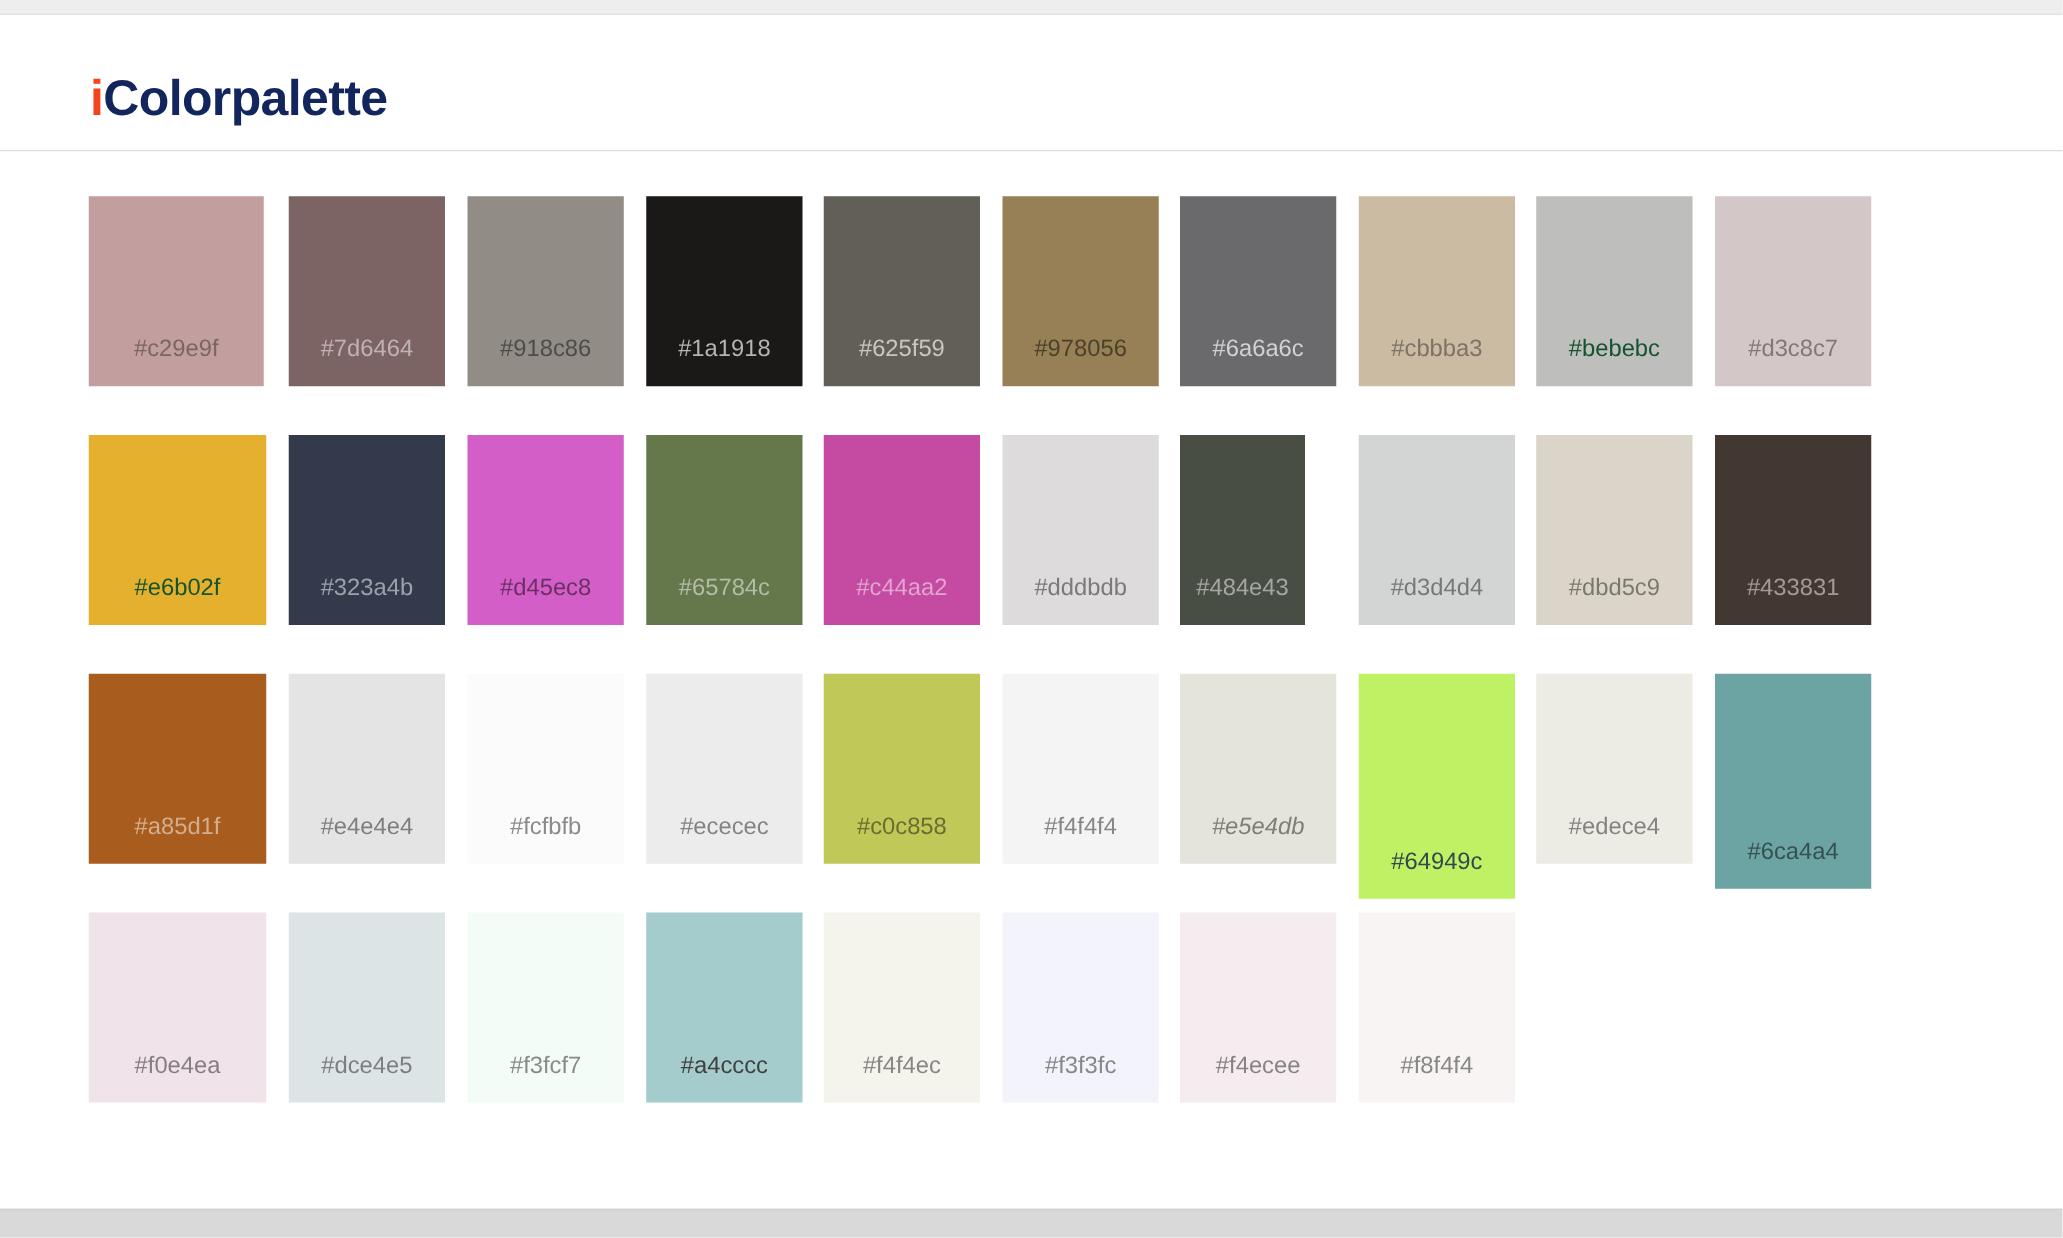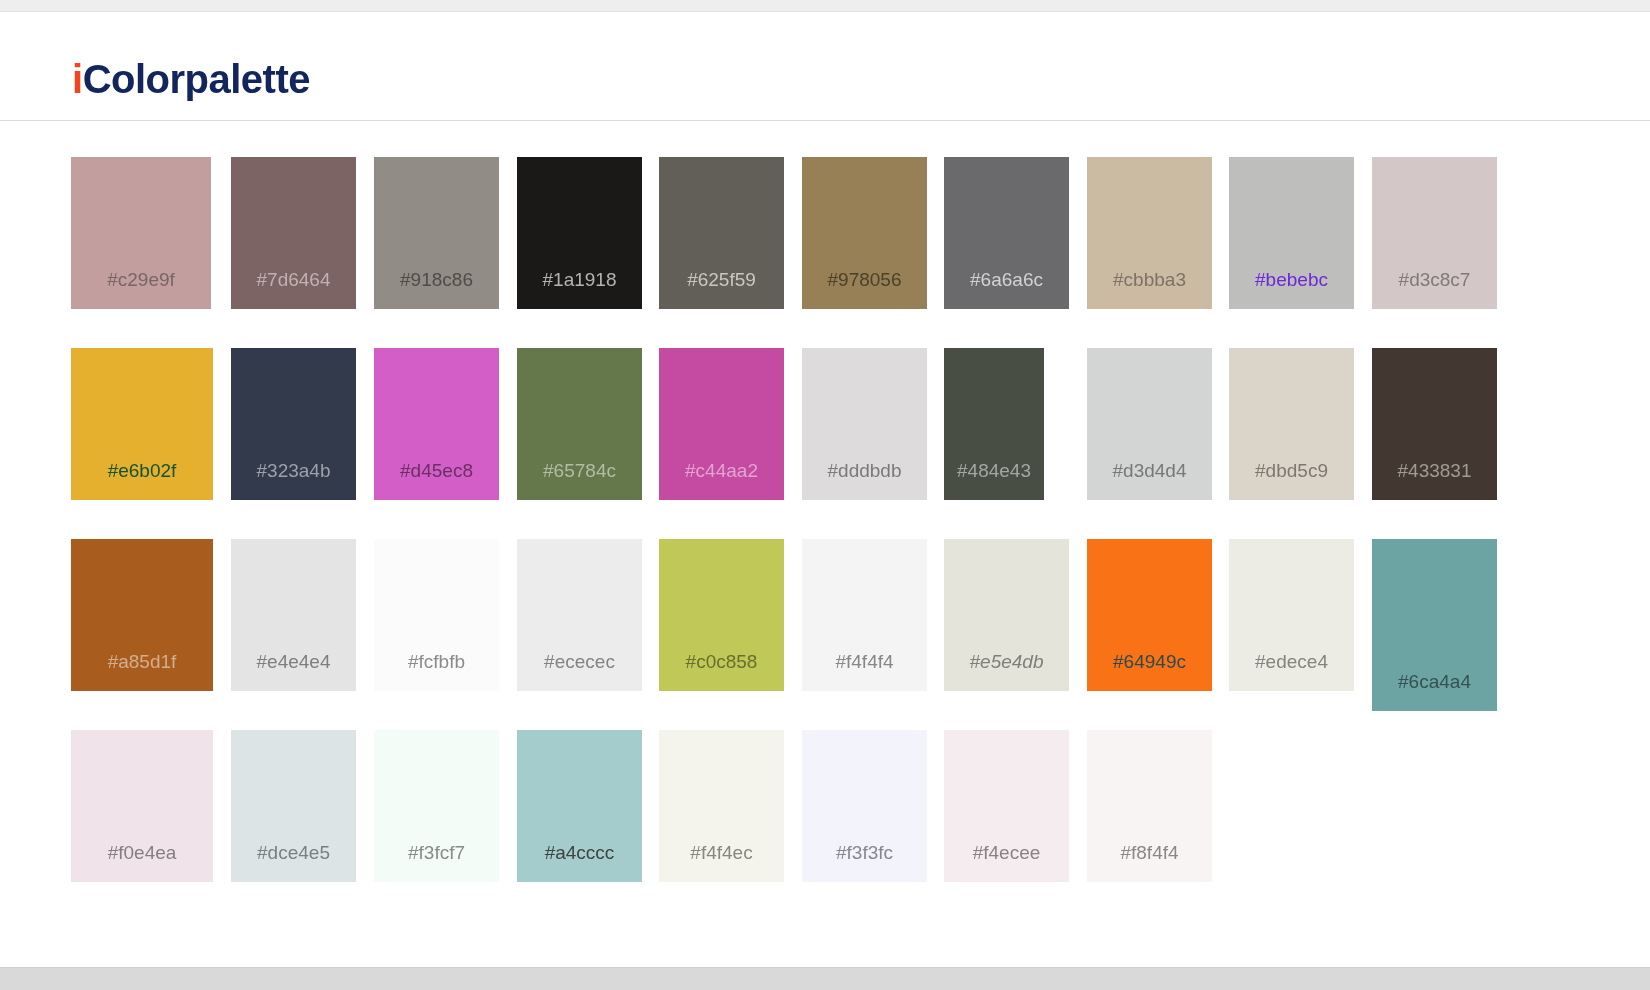--- a/index.html
+++ b/index.html
@@ -112,21 +112,21 @@
       <div class="swatch" style="left: 802px; top: 0px; width: 125px; height: 152px; background: rgb(151, 128, 86);">
         <div class="swatch-label" style="bottom: 18px; color: rgb(75, 64, 41);">#978056</div>
       </div>
       <div class="swatch" style="left: 944px; top: 0px; width: 125px; height: 152px; background: rgb(106, 106, 108);">
         <div class="swatch-label" style="bottom: 18px; color: rgb(210, 210, 212);">#6a6a6c</div>
       </div>
       <div class="swatch" style="left: 1087px; top: 0px; width: 125px; height: 152px; background: rgb(203, 187, 163);">
         <div class="swatch-label" style="bottom: 18px; color: rgb(125, 114, 101);">#cbbba3</div>
       </div>
       <div class="swatch" style="left: 1229px; top: 0px; width: 125px; height: 152px; background: rgb(190, 190, 188);">
-        <div class="swatch-label" style="bottom: 18px; color: #6d28d9; margin-top: 32px;">#bebebc</div>
+        <div class="swatch-label" style="bottom: 18px; color: #14532d; margin-top: 32px;">#bebebc</div>
       </div>
       <div class="swatch" style="left: 1372px; top: 0px; width: 125px; height: 152px; background: rgb(211, 200, 199);">
         <div class="swatch-label" style="bottom: 18px; color: rgb(128, 121, 120);">#d3c8c7</div>
       </div>
     </div>
     <div class="swatch-row" style="top: 226px; height: 152px;">
       <div class="swatch" style="left: 71px; top: 0px; width: 142px; height: 152px; background: rgb(230, 176, 47);">
         <div class="swatch-label" style="bottom: 18px; color: #14532d;">#e6b02f</div>
       </div>
       <div class="swatch" style="left: 231px; top: 0px; width: 125px; height: 152px; background: rgb(50, 58, 75);">
@@ -172,21 +172,21 @@
       </div>
       <div class="swatch" style="left: 659px; top: 0px; width: 125px; height: 152px; background: rgb(192, 200, 88);">
         <div class="swatch-label" style="bottom: 18px; color: rgb(104, 110, 47);">#c0c858</div>
       </div>
       <div class="swatch" style="left: 802px; top: 0px; width: 125px; height: 152px; background: rgb(244, 244, 244);">
         <div class="swatch-label" style="bottom: 18px; color: rgb(135, 135, 135);">#f4f4f4</div>
       </div>
       <div class="swatch" style="left: 944px; top: 0px; width: 125px; height: 152px; background: rgb(229, 228, 219);">
         <div class="swatch-label" style="bottom: 18px; color: rgb(127, 126, 121); font-style: italic;">#e5e4db</div>
       </div>
-      <div class="swatch" style="left: 1087px; top: 0px; width: 125px; height: 152px; background: #f97316; padding-left: 10px;">
+      <div class="swatch" style="left: 1087px; top: 0px; width: 125px; height: 180px; background: #bef264; padding-left: 10px;">
         <div class="swatch-label" style="bottom: 18px; color: rgb(47, 74, 78);">#64949c</div>
       </div>
       <div class="swatch" style="left: 1229px; top: 0px; width: 125px; height: 152px; background: rgb(237, 236, 228);">
         <div class="swatch-label" style="bottom: 18px; color: rgb(132, 131, 126);">#edece4</div>
       </div>
       <div class="swatch" style="left: 1372px; top: 0px; width: 125px; height: 172px; background: rgb(108, 164, 164);">
         <div class="swatch-label" style="bottom: 18px; color: rgb(53, 81, 82);">#6ca4a4</div>
       </div>
     </div>
     <div class="swatch-row" style="top: 608px; height: 152px;">

